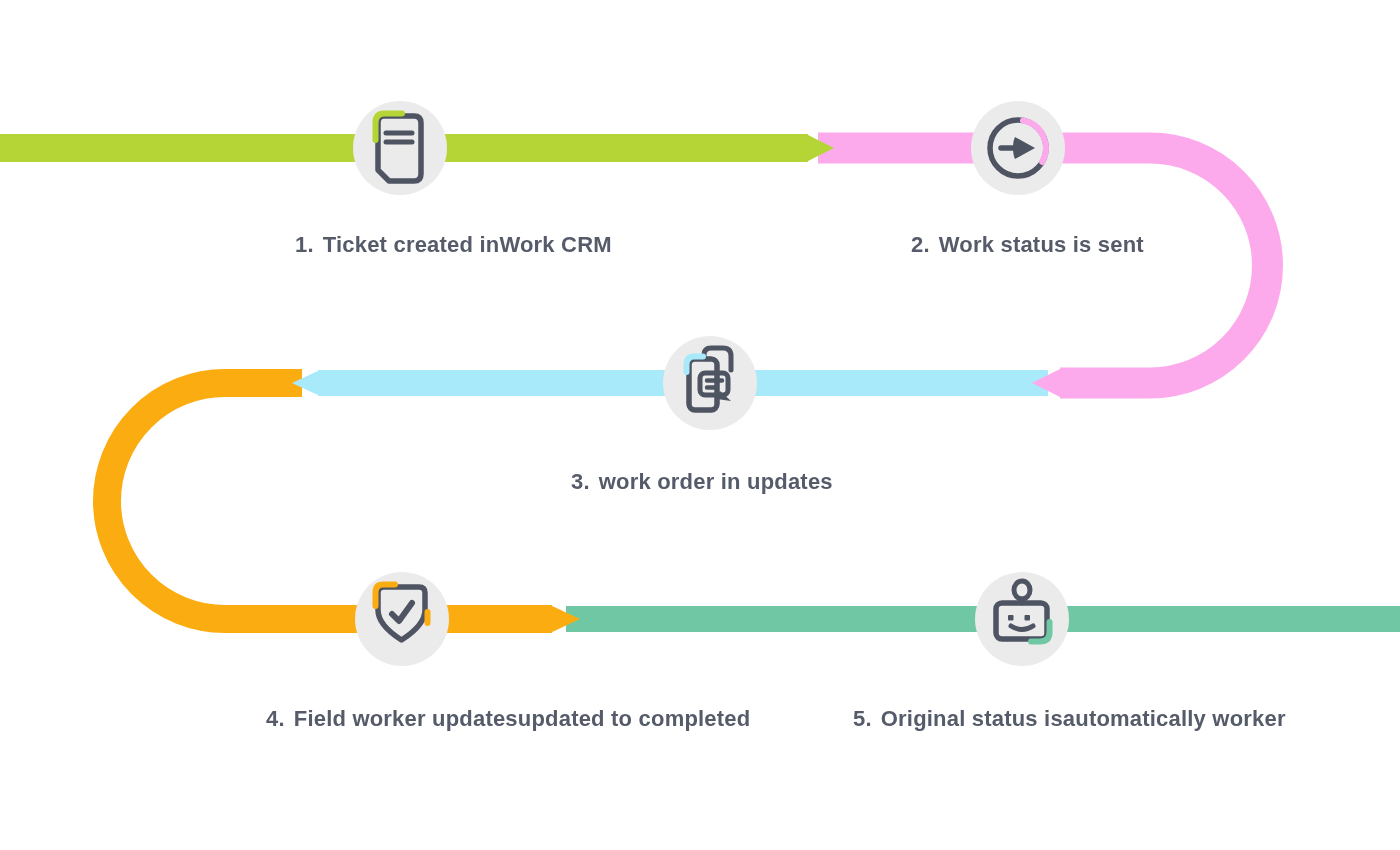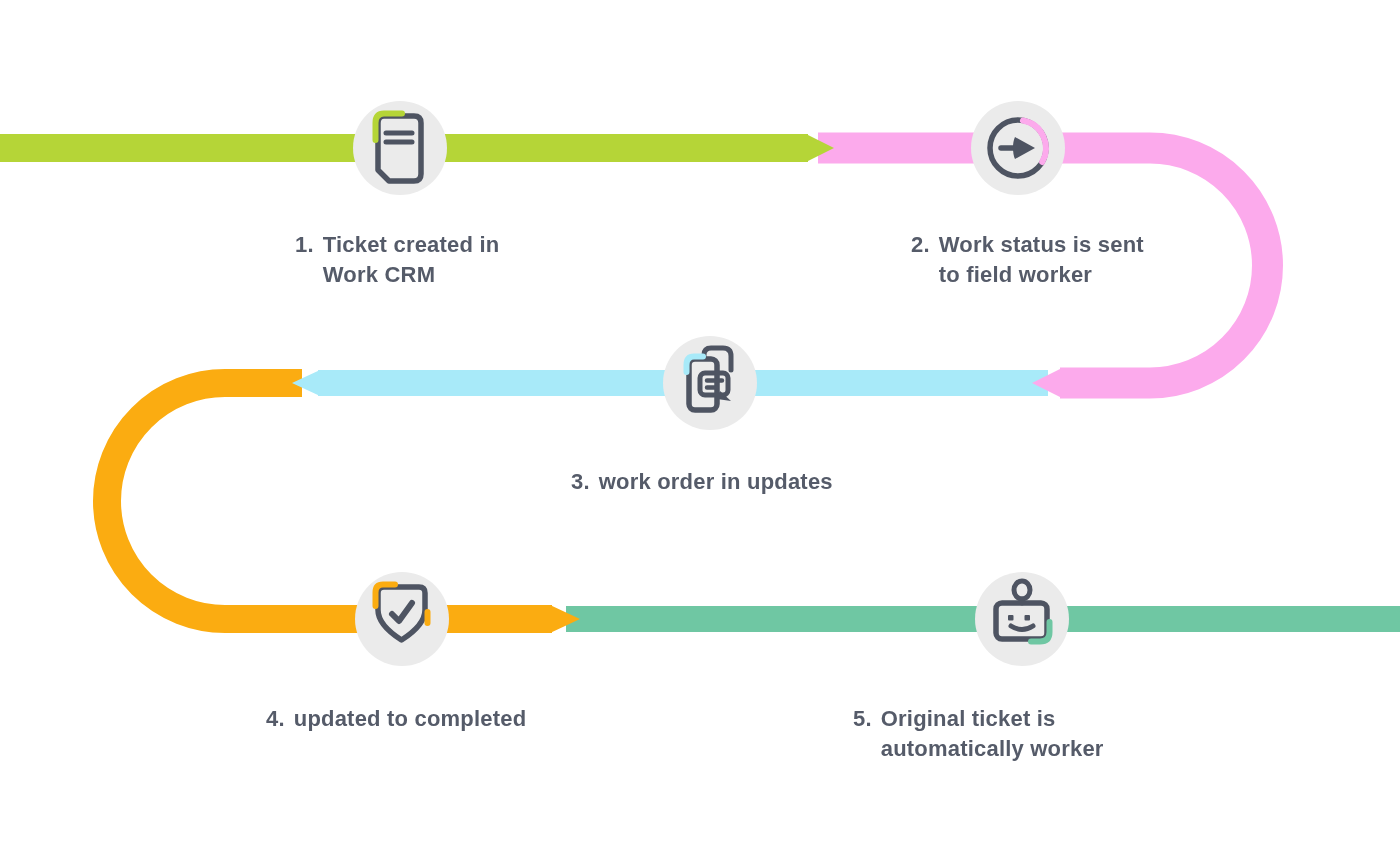--- a/index.html
+++ b/index.html
@@ -13,21 +13,21 @@
   #flow-svg{position:absolute;left:0;top:0;}
   .icon-wrap{position:absolute;width:94px;height:94px;}
   .ink{stroke:#4e5462;fill:none;stroke-linecap:round;stroke-linejoin:round;}
   .ink-fill{fill:#4e5462;stroke:none;}
   .accent{fill:none;stroke-linecap:round;stroke-linejoin:round;}
   .step-label{
     position:absolute;display:flex;gap:9px;
     font-size:22px;line-height:30px;font-weight:bold;
     color:#555b69;letter-spacing:.2px;white-space:nowrap;
   }
-  .step-lines{display:flex;flex-direction:column;}
+  .step-lines{display:flex;flex-direction:row;}
 </style>
 </head>
 <body>
 
 <div id="stage">
 
   <svg id="flow-svg" width="1400" height="850" viewBox="0 0 1400 850">
 
     <path d="M 818 148 H 1150 A 117.5 117.5 0 0 1 1150 383 H 1060" fill="none" stroke-width="31" stroke="#fcaaec"></path>
 
@@ -106,39 +106,39 @@
     <span class="step-lines">
       <span class="step-line">Ticket created in</span>
       <span class="step-line">Work CRM</span>
     </span>
   </div>
 
   <div class="step-label" style="left:911px;top:230px">
     <span class="step-num">2.</span>
     <span class="step-lines">
       <span class="step-line">Work status is sent</span>
-      <span class="step-line">to field worker</span>
     </span>
   </div>
 
   <div class="step-label" style="left:571px;top:467px">
     <span class="step-num">3.</span>
     <span class="step-lines">
       <span class="step-line">work order in updates</span>
     </span>
   </div>
 
   <div class="step-label" style="left:266px;top:704px">
     <span class="step-num">4.</span>
     <span class="step-lines">
+      <span class="step-line">Field worker updates</span>
       <span class="step-line">updated to completed</span>
     </span>
   </div>
 
   <div class="step-label" style="left:853px;top:704px">
     <span class="step-num">5.</span>
     <span class="step-lines">
-      <span class="step-line">Original ticket is</span>
+      <span class="step-line">Original status is</span>
       <span class="step-line">automatically worker</span>
     </span>
   </div>
 
 </div>
 
 </body></html>

